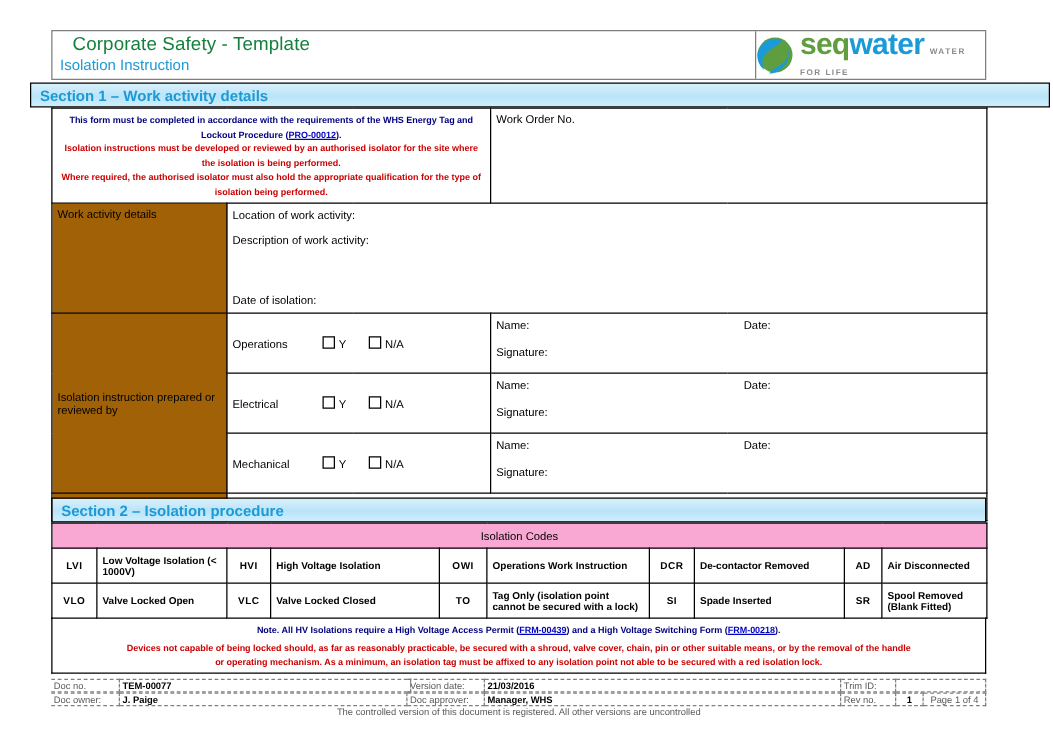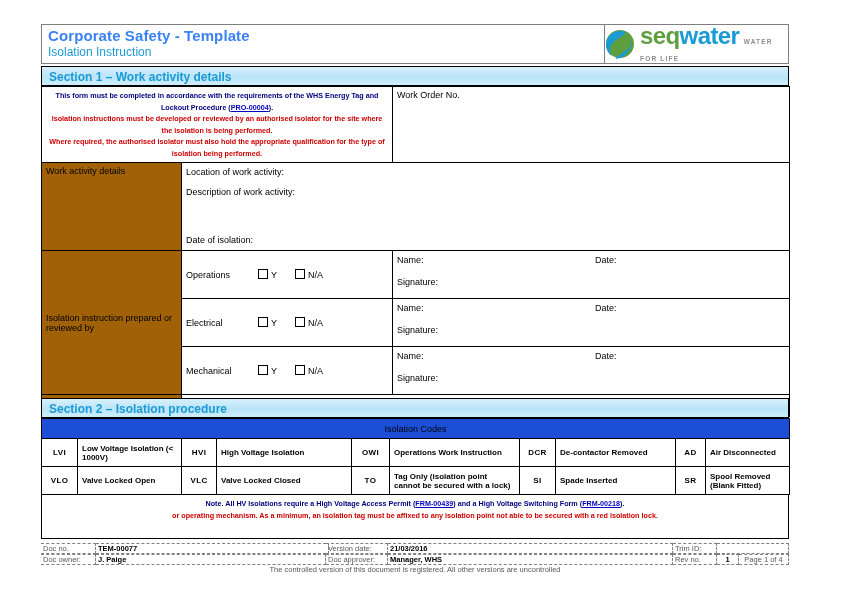--- a/index.html
+++ b/index.html
@@ -33,25 +33,26 @@
     display: flex;
     background: #ffffff;
   }
   .title-cell {
     flex: 1 1 auto;
     padding: 2px 0 0 6px;
     border-right: 1px solid #7f7f7f;
     box-sizing: border-box;
   }
   .title-main {
-    color: #3b82f6;
+    color: #15803d;
     font-size: 15px;
-    font-weight: bold;
+    font-weight: normal;
     line-height: 18px;
     letter-spacing: 0.1px;
+    margin-left: 10px;
   }
   .title-sub {
     color: #1c9ad6;
     font-size: 12px;
     line-height: 15px;
     font-weight: normal;
   }
   .logo-cell {
     width: 183px;
     flex: 0 0 183px;
@@ -176,21 +177,21 @@
   
   .codes { font-size: 8px; }
   .codes td { padding: 3px 4px; vertical-align: middle; }
   .codes .code-k {
     text-align: center;
     font-weight: bold;
     letter-spacing: 0.4px;
   }
   .codes .code-v { font-weight: bold; }
   .codes-head {
-    background: #1d4ed8;
+    background: #f9a8d4;
     text-align: center;
     font-size: 9px;
   }
 
   .note-box {
     position: absolute;
     box-sizing: border-box;
     border: 1px solid #000000;
     border-top: none;
     padding: 4px 8px 5px 8px;
@@ -261,35 +262,35 @@
           </svg>
         </span>
         <span class="logo-text-wrap">
           <span class="logo-word"><span class="logo-seq">seq</span><span class="logo-water">water</span></span>
           <span class="logo-tag">WATER FOR LIFE</span>
         </span>
       </div>
     </div>
   </div>
 
-  <div class="section-bar" style="left:41px; top:66px; width:748px; height:20px;">Section 1 – Work activity details</div>
+  <div class="section-bar" style="left:24px; top:66px; width:816px; height:20px;">Section 1 – Work activity details</div>
 
   <table class="tbl" style="left:41px; top:86px; width:748px;">
     <colgroup>
       <col style="width:140px">
       <col style="width:101px">
       <col style="width:110px">
       <col style="width:189px">
       <col style="width:208px">
     </colgroup>
     <tbody>
 
       <tr>
         <td class="intro-cell" colspan="3" style="height:45px;">
-          <div class="intro-line c-blue"><span>This form must be completed in accordance with the requirements of the WHS Energy Tag and Lockout Procedure (</span><span class="lnk">PRO-00004</span><span>).</span></div>
+          <div class="intro-line c-blue"><span>This form must be completed in accordance with the requirements of the WHS Energy Tag and Lockout Procedure (</span><span class="lnk">PRO-00012</span><span>).</span></div>
           <div class="intro-line c-red">Isolation instructions must be developed or reviewed by an authorised isolator for the site where the isolation is being performed.</div>
           <div class="intro-line c-red">Where required, the authorised isolator must also hold the appropriate qualification for the type of isolation being performed.</div>
         </td>
         <td class="wo-cell" colspan="2">
           <span>Work Order No.</span>
         </td>
       </tr>
 
       <tr>
         <td class="grey vmid" style="height:87px;">
@@ -408,20 +409,21 @@
         <td class="code-k">SI</td>
         <td class="code-v">Spade Inserted</td>
         <td class="code-k">SR</td>
         <td class="code-v">Spool Removed (Blank Fitted)</td>
       </tr>
     </tbody>
   </table>
 
   <div class="note-box" style="left:41px; top:494px; width:748px; height:45px;">
     <div class="note-line c-blue"><span>Note. All HV Isolations require a High Voltage Access Permit (</span><span class="lnk">FRM-00439</span><span>) and a High Voltage Switching Form (</span><span class="lnk">FRM-00218</span><span>).</span></div>
+    <div class="note-line c-red" style="margin-top:3px;">Devices not capable of being locked should, as far as reasonably practicable, be secured with a shroud, valve cover, chain, pin or other suitable means, or by the removal of the handle</div>
     <div class="note-line c-red">or operating mechanism. As a minimum, an isolation tag must be affixed to any isolation point not able to be secured with a red isolation lock.</div>
   </div>
 
   <div class="footer">
     <div class="f-grid">
       <div class="f-cell" style="left:0px; top:0px; width:55px;"><span class="f-lab">Doc no.</span></div>
       <div class="f-cell" style="left:55px; top:0px; width:230px; border-right:none;"><span class="f-val">TEM-00077</span></div>
       <div class="f-cell" style="left:285px; top:0px; width:0px;"></div>
       <div class="f-cell" style="left:285px; top:0px; width:62px;"><span class="f-lab">Version date:</span></div>
       <div class="f-cell" style="left:347px; top:0px; width:285px;"><span class="f-val">21/03/2016</span></div>

